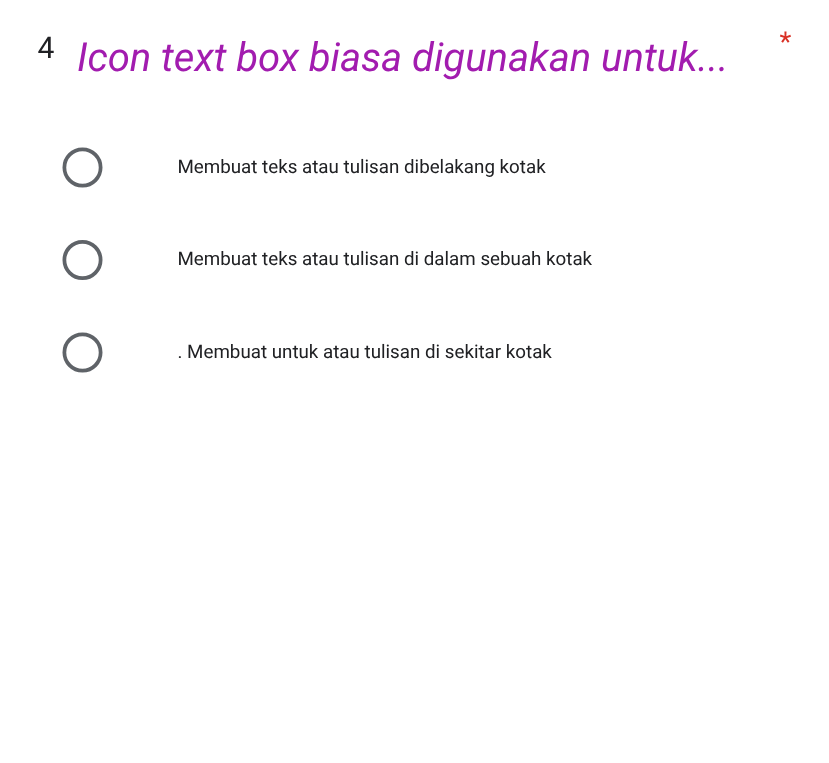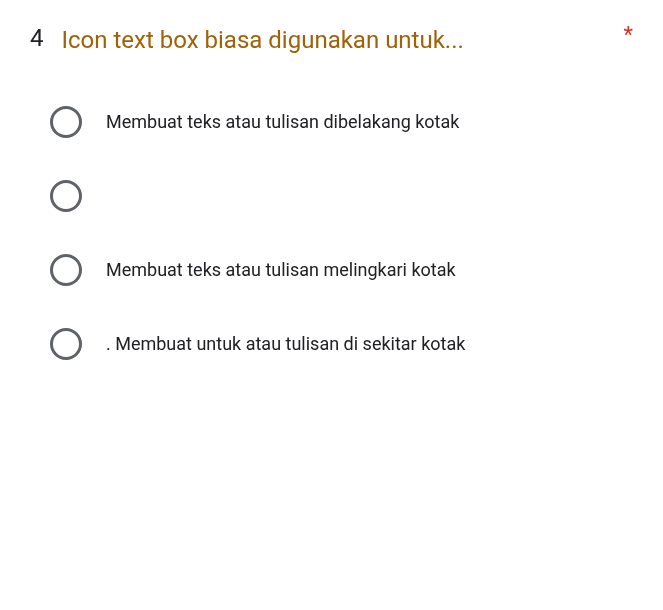--- a/index.html
+++ b/index.html
@@ -25,24 +25,25 @@
       color: #202124;
       margin-right: 18px;
       line-height: 1.4;
     }
     .question-text-wrap {
       flex: 1;
       display: flex;
       align-items: flex-start;
     }
     .question-text {
-      font-size: 24px;
-      color: #a16207;
+      font-size: 32px;
+      color: #a21caf;
       line-height: 1.5;
       flex: 1;
+      font-style: italic;
     }
     .required-asterisk {
       color: #d93025;
       font-size: 22px;
       margin-left: 20px;
       line-height: 1.2;
     }
     .options {
       padding-left: 20px;
     }
@@ -54,23 +55,24 @@
     }
     .radio-circle {
       width: 32px;
       height: 32px;
       border-radius: 50%;
       border: 3px solid #5f6368;
       flex-shrink: 0;
       margin-right: 24px;
     }
     .option-label {
-      font-size: 18px;
+      font-size: 15px;
       color: #202124;
       line-height: 1.45;
+      margin-left: 36px;
     }
   </style>
 </head>
 <body>
 
 <div class="question-header">
   <span class="question-number">4</span>
   <div class="question-text-wrap">
     <span class="question-text">Icon text box biasa digunakan untuk...</span>
     <span class="required-asterisk">*</span>
@@ -79,25 +81,22 @@
 
 <div class="options">
 
   <div class="option-row">
     <span class="radio-circle"></span>
     <span class="option-label">Membuat teks atau tulisan dibelakang kotak</span>
   </div>
 
   <div class="option-row">
     <span class="radio-circle"></span>
+    <span class="option-label">Membuat teks atau tulisan di dalam sebuah kotak</span>
   </div>
 
-  <div class="option-row">
-    <span class="radio-circle"></span>
-    <span class="option-label">Membuat teks atau tulisan melingkari kotak</span>
-  </div>
 
   <div class="option-row">
     <span class="radio-circle"></span>
     <span class="option-label">. Membuat untuk atau tulisan di sekitar kotak</span>
   </div>
 
 </div>
 
 </body></html>

